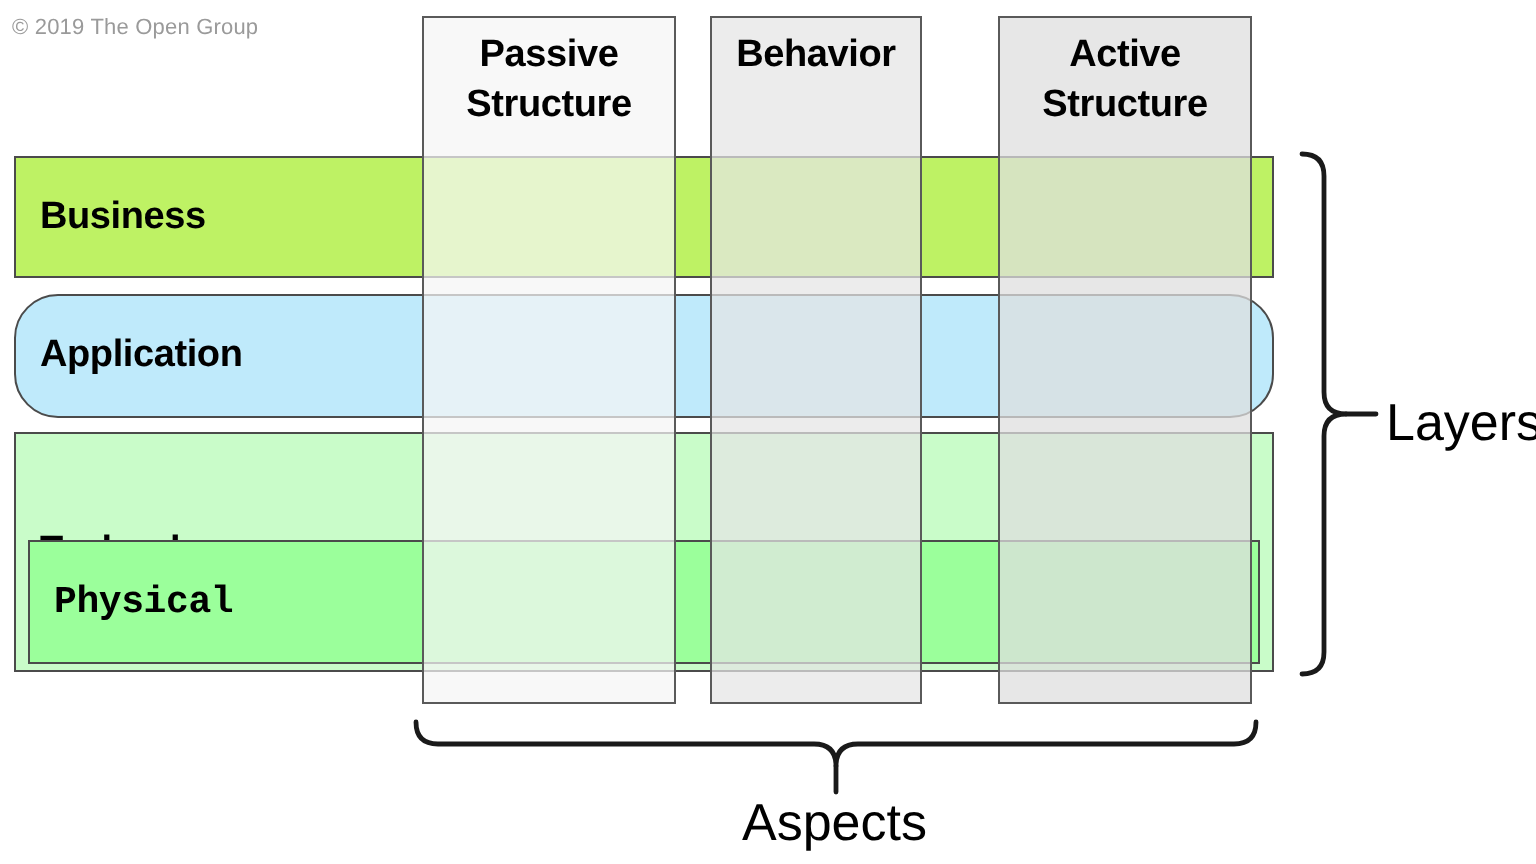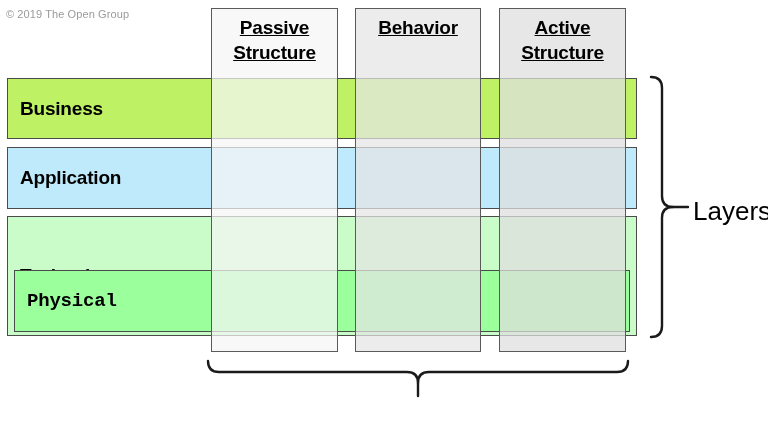--- a/index.html
+++ b/index.html
@@ -43,21 +43,21 @@
     top: 50%;
     transform: translateY(-50%);
     font-size: 19px;
     font-weight: bold;
     color: #000000;
     white-space: nowrap;
     letter-spacing: -0.2px;
   }
 
   #row-business    { top: 78px;  height: 61px; background: #bef264; }
-  #row-application { top: 147px; height: 62px; background: #bfeafb; }
+  #row-application { top: 147px; height: 62px; background: #bfeafb; border-radius: 22px; }
   #row-technology  { top: 216px; height: 120px; background: #c9fcc9; }
 
   
   #row-physical {
     position: absolute;
     left: 14px;
     top: 270px;
     width: 616px;
     height: 62px;
     background: #9bff9b;
@@ -71,35 +71,34 @@
   .aspect-col {
     position: absolute;
     top: 8px;
     height: 344px;
     background: rgba(245, 245, 245, 0.72);
     border: 1.6px solid #5a5a5a;
     box-sizing: border-box;
     z-index: 4;
   }
   #col-passive { left: 211px; width: 127px; }
-  #col-behavior { left: 355px; width: 126px; background: rgba(229,229,229,0.72); }
+  #col-behavior { left: 355px; width: 106px; background: rgba(229,229,229,0.72); }
   #col-active  { left: 499px; width: 127px; background: rgba(222,222,222,0.74); }
 
   .aspect-label {
     position: absolute;
     left: 0;
     right: 0;
     top: 6px;
     text-align: center;
     font-size: 19px;
     font-weight: bold;
     color: #000000;
     line-height: 1.32;
     letter-spacing: -0.2px;
-    text-decoration: underline;
   }
 
   
   .bracket-svg {
     position: absolute;
     z-index: 6;
     overflow: visible;
   }
   #layers-bracket { left: 648px; top: 74px; }
   #aspects-bracket { left: 205px; top: 358px; }
@@ -169,14 +168,15 @@
   <svg class="bracket-svg" id="layers-bracket" width="40" height="266" viewBox="0 0 40 266">
     <path class="bracket-path" d="M 3 3 Q 14 3 14 14 L 14 122 Q 14 133 25 133 Q 14 133 14 144 L 14 252 Q 14 263 3 263"></path>
     <line class="bracket-path" x1="25" y1="133" x2="40" y2="133"></line>
   </svg>
   <div class="bracket-text" id="layers-text">Layers</div>
 
   <svg class="bracket-svg" id="aspects-bracket" width="426" height="38" viewBox="0 0 426 38">
     <path class="bracket-path" d="M 3 3 Q 3 14 14 14 L 202 14 Q 213 14 213 25 Q 213 14 224 14 L 412 14 Q 423 14 423 3"></path>
     <line class="bracket-path" x1="213" y1="25" x2="213" y2="38"></line>
   </svg>
+  <div class="bracket-text" id="aspects-text">Aspects</div>
 
 </div>
 
 </body></html>

